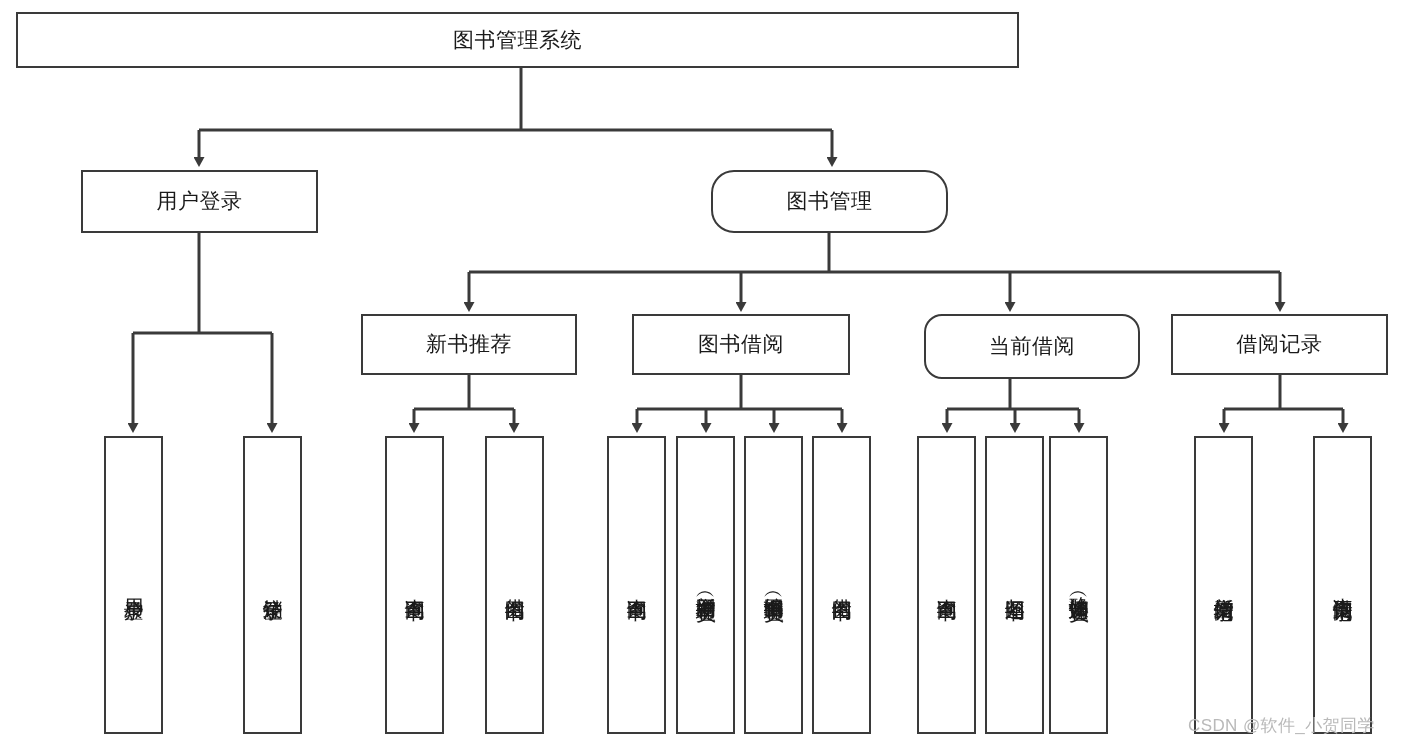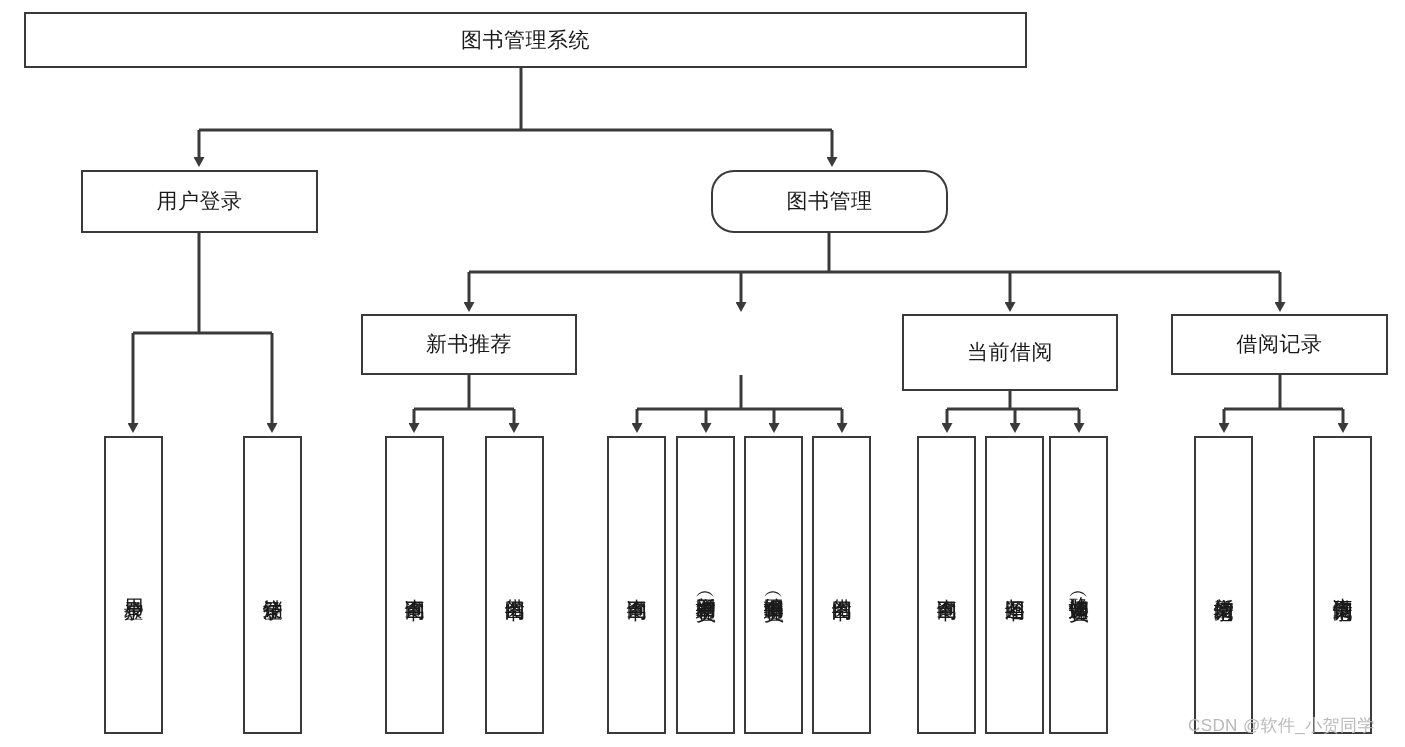--- a/index.html
+++ b/index.html
@@ -112,35 +112,38 @@
       <path d="M1015,409 L1015,424" marker-end="url(#arrowhead)"></path>
       <path d="M1079,409 L1079,424" marker-end="url(#arrowhead)"></path>
 
       <path d="M1280,375 L1280,409"></path>
       <path d="M1224,409 L1343,409"></path>
       <path d="M1224,409 L1224,424" marker-end="url(#arrowhead)"></path>
       <path d="M1343,409 L1343,424" marker-end="url(#arrowhead)"></path>
     </g>
   </svg>
 
-  <div class="node" style="left:24px; top:12px; width:1003px; height:56px;">
+  <div class="node" style="left:16px; top:12px; width:1003px; height:56px;">
     <span class="label">图书管理系统</span>
   </div>
 
   <div class="node" style="left:81px; top:170px; width:237px; height:63px;">
     <span class="label">用户登录</span>
   </div>
   <div class="node" style="left:711px; top:170px; width:237px; height:63px;border-radius:23px;">
     <span class="label">图书管理</span>
   </div>
 
   <div class="node" style="left:361px; top:314px; width:216px; height:61px;">
     <span class="label">新书推荐</span>
   </div>
-  <div class="node" style="left:902px; top:314px; width:216px; height:77px;">
+  <div class="node" style="left:632px; top:314px; width:218px; height:61px;">
+    <span class="label">图书借阅</span>
+  </div>
+  <div class="node" style="left:924px; top:314px; width:216px; height:65px;border-radius:18px;">
     <span class="label">当前借阅</span>
   </div>
   <div class="node" style="left:1171px; top:314px; width:217px; height:61px;text-align:right;">
     <span class="label">借阅记录</span>
   </div>
 
   <div class="node leaf" style="left:104px; top:436px; width:59px; height:298px;">
     <span class="label">用户登录</span>
   </div>
   <div class="node leaf" style="left:243px; top:436px; width:59px; height:298px;">

